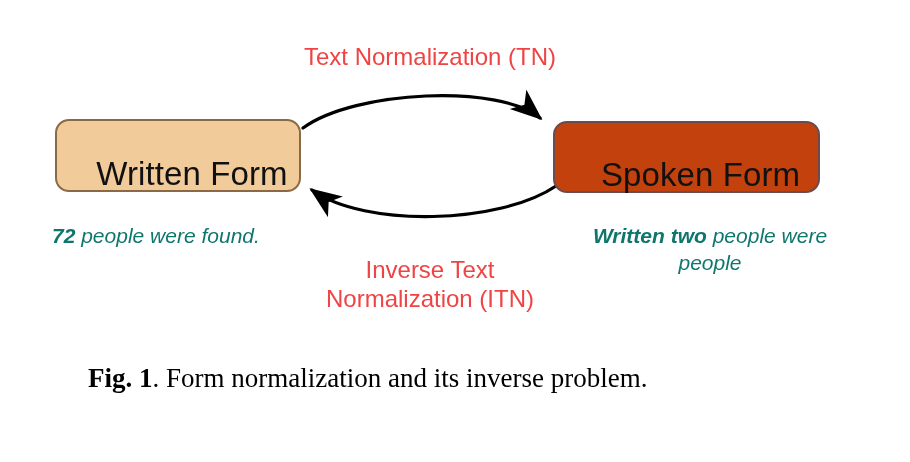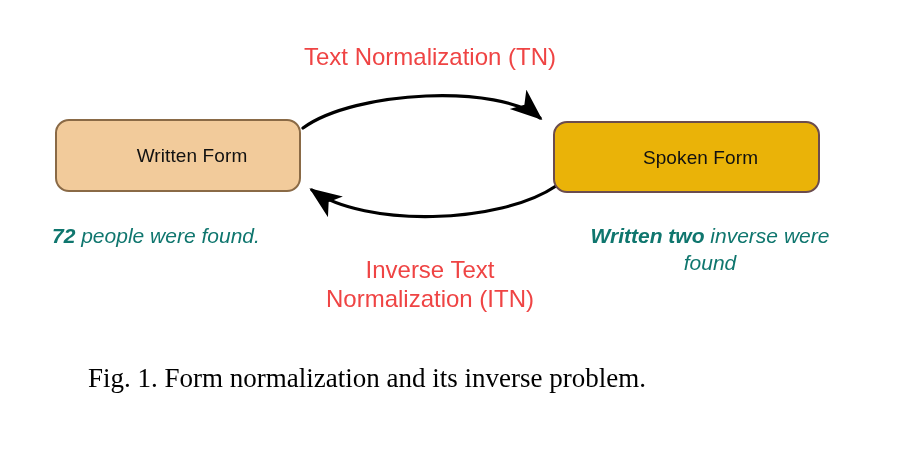--- a/index.html
+++ b/index.html
@@ -30,43 +30,43 @@
     height: 462px;
     pointer-events: none;
   }
 
   
   .node-box {
     position: absolute;
     box-sizing: border-box;
     border-radius: 14px;
     display: flex;
-    align-items: center;
+    align-items: flex-end;
     justify-content: center;
-    font-size: 19px;
+    font-size: 33px;
     font-weight: 400;
     letter-spacing: 0.1px;
     color: #111111;
     line-height: 1;
     padding-left: 28px;
   }
   #node-written {
     left: 55px;
     top: 119px;
     width: 246px;
     height: 73px;
     background: #f2cb9b;
     border: 2px solid #8a6a46;
   }
   #node-spoken {
     left: 553px;
     top: 121px;
     width: 267px;
     height: 72px;
-    background: #eab308;
+    background: #c2410c;
     border: 2px solid #6b4c4e;
   }
 
   
   .edge-label {
     position: absolute;
     font-size: 24px;
     color: #ef4444;
     line-height: 1.22;
     text-align: center;
@@ -119,21 +119,21 @@
     top: 362px;
     width: 760px;
     font-family: "Liberation Serif", serif;
     font-size: 27px;
     color: #000000;
     text-align: left;
     line-height: 1.2;
     white-space: nowrap;
   }
   #caption-prefix {
-    font-weight: 400;
+    font-weight: 700;
   }
   #caption-body {
     font-weight: 400;
   }
 </style>
 </head>
 <body>
 
 <div id="figure-root">
 
@@ -163,20 +163,20 @@
   </div>
 
   <div class="edge-label" id="label-itn">Inverse Text
 Normalization (ITN)</div>
 
   <div class="example-text" id="example-written">
     <span class="example-strong">72</span><span class="example-rest"> people were found.</span>
   </div>
 
   <div class="example-text" id="example-spoken">
-    <span class="example-strong">Written two</span><span class="example-rest"> inverse were found</span>
+    <span class="example-strong">Written two</span><span class="example-rest"> people were people</span>
   </div>
 
   <div id="figure-caption">
     <span id="caption-prefix">Fig. 1</span><span id="caption-body">. Form normalization and its inverse problem.</span>
   </div>
 
 </div>
 
 </body></html>

